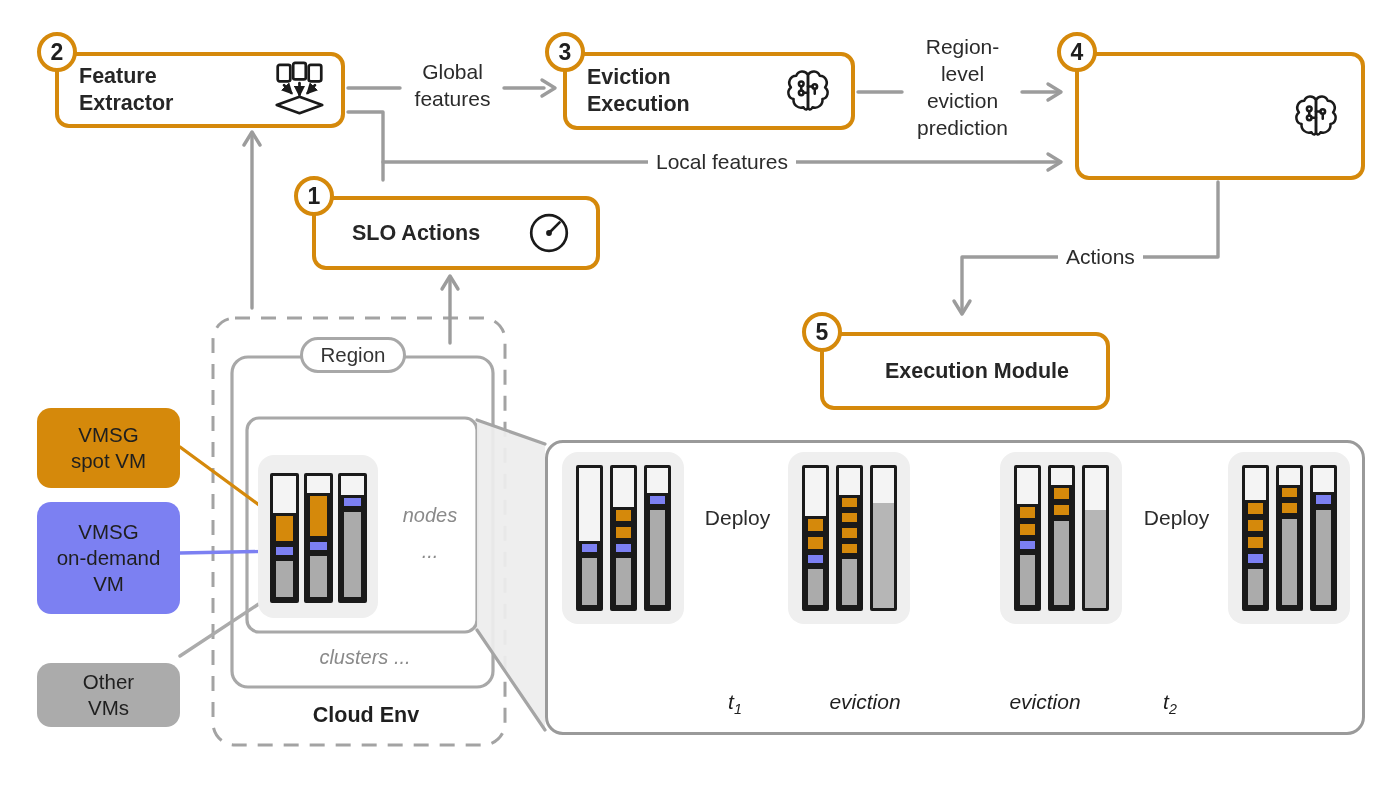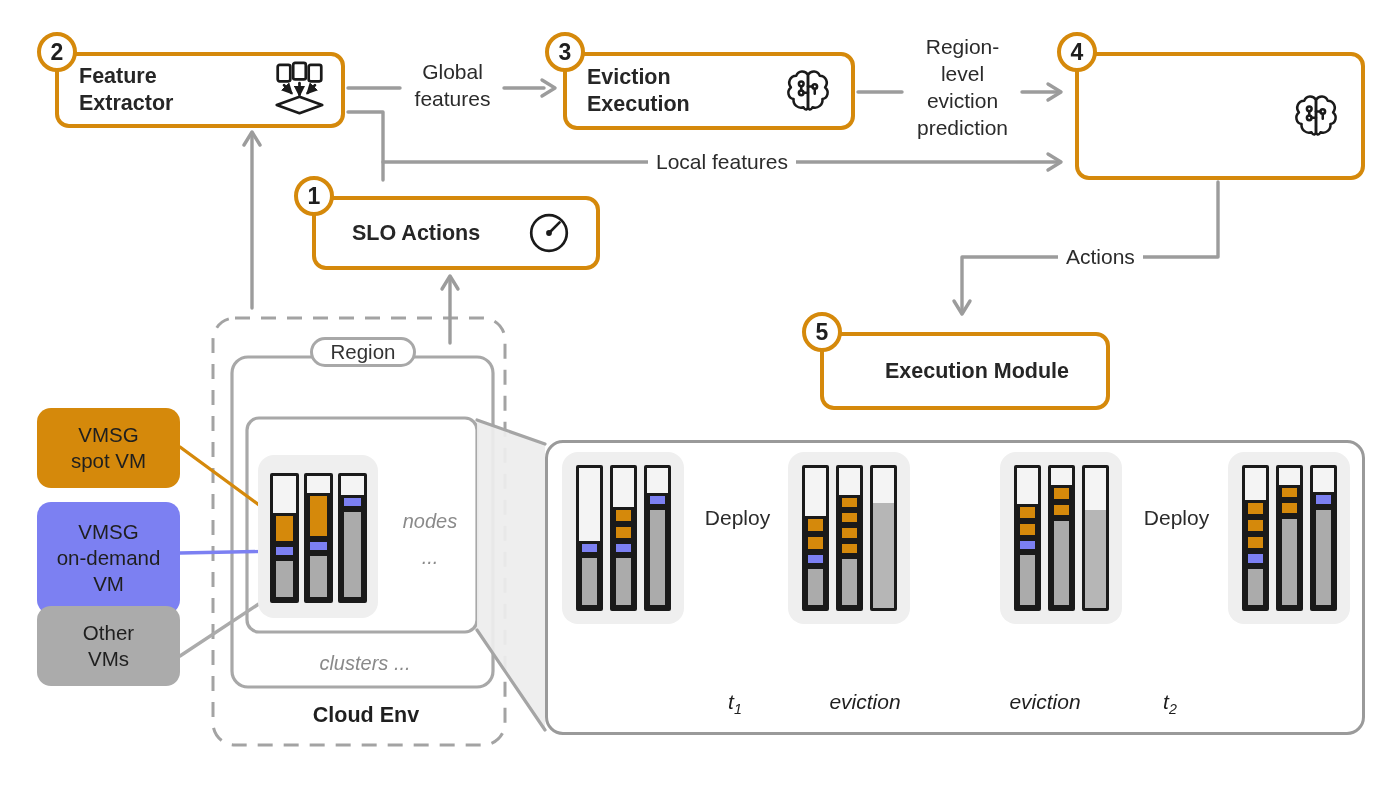--- a/index.html
+++ b/index.html
@@ -32,21 +32,21 @@
   }
   .mlabel{position:absolute;top:50%;transform:translateY(-50%);font-size:21.5px;font-weight:600;color:#262626;line-height:27px;}
   .micon{position:absolute;top:50%;transform:translateY(-50%);}
   .micon svg{display:block;}
   .ico{stroke:#1a1a1a;stroke-width:2.8;fill:none;stroke-linecap:round;stroke-linejoin:round;}
   .ico-fill{fill:#1a1a1a;stroke:none;}
 
   
   .edge-label{position:absolute;font-size:21px;font-weight:500;color:#2b2b2b;text-align:center;line-height:27px;}
   .onln{background:#ffffff;padding:0 8px;}
-  .muted-label{position:absolute;font-size:20px;font-style:italic;color:#8a8a8a;text-align:center;margin-top:6px;}
+  .muted-label{position:absolute;font-size:20px;font-style:italic;color:#8a8a8a;text-align:center;}
   .title-label{position:absolute;font-size:21.5px;font-weight:700;color:#1f1f1f;text-align:center;}
 
   
   .pill{
     position:absolute;background:#fff;border:3.2px solid #A8A8A8;border-radius:24px;
     display:flex;align-items:center;justify-content:center;box-sizing:border-box;
     font-size:20.5px;font-weight:500;color:#333;
   }
 
   
@@ -212,36 +212,36 @@
   <div class="module" style="left:820px;top:332px;width:290px;height:78px;">
     <div class="badge">5</div>
     <div class="mlabel" style="left:12px;width:100%;text-align:center;">Execution Module</div>
   </div>
 
   <div class="edge-label" style="left:905px;top:33px;width:115px;">Region-level eviction prediction</div>
   <div class="edge-label" style="left:395px;top:58px;width:115px;">Global features</div>
   <div class="edge-label onln" style="left:648px;top:148px;">Local features</div>
   <div class="edge-label onln" style="left:1058px;top:243px;">Actions</div>
 
-  <div class="pill" style="left:310px;top:337px;width:106px;height:30px;">Region</div>
+  <div class="pill" style="left:300px;top:337px;width:106px;height:36px;">Region</div>
   <div class="muted-label" style="left:393px;top:504px;width:74px;">nodes</div>
   <div class="muted-label" style="left:393px;top:540px;width:74px;">...</div>
   <div class="muted-label" style="left:280px;top:646px;width:170px;">clusters ...</div>
   <div class="title-label" style="left:290px;top:703px;width:152px;">Cloud Env</div>
 
   <div class="legend" style="left: 37px; top: 408px; width: 143px; height: 80px; background: rgb(213, 137, 11);">
       <div>VMSG</div>
       <div>spot VM</div>
     </div>
   <div class="legend" style="left: 37px; top: 502px; width: 143px; height: 112px; background: rgb(124, 128, 242);">
       <div>VMSG</div>
       <div>on-demand</div>
       <div>VM</div>
     </div>
-  <div class="legend" style="left: 37px; top: 606px; width: 143px; height: 80px; background: rgb(171, 171, 171);">
+  <div class="legend" style="left: 37px; top: 663px; width: 143px; height: 64px; background: rgb(171, 171, 171);">
       <div>Other</div>
       <div>VMs</div>
     </div>
 
   <div class="ngroup cluster-group" style="left:258px;top:455px;width:120px;height:163px;">
       <div class="vbar">
         <div class="vseg" style="height: 34%; background: rgb(171, 171, 171);"></div>
         <div class="vseg" style="height: 11%; background: rgb(124, 128, 242);"></div>
         <div class="vseg" style="height: 25%; background: rgb(213, 137, 11);"></div>
       </div>

